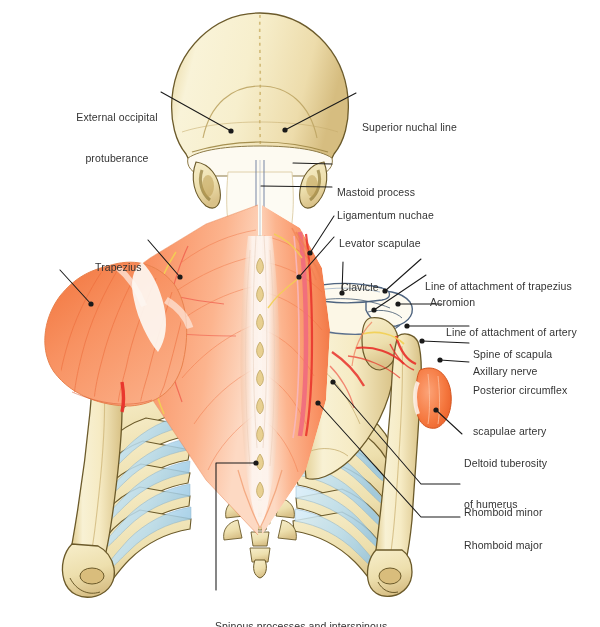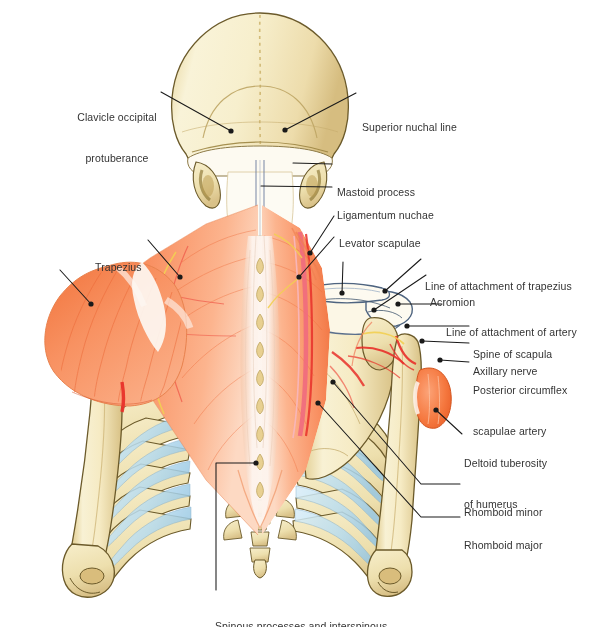--- a/index.html
+++ b/index.html
@@ -389,41 +389,44 @@
       <circle cx="436" cy="410" r="2.6"></circle>
       <circle cx="333" cy="382" r="2.6"></circle>
       <circle cx="318" cy="403" r="2.6"></circle>
       <circle cx="180" cy="277" r="2.6"></circle>
       <circle cx="91" cy="304" r="2.6"></circle>
       <circle cx="256" cy="463" r="2.6"></circle>
     </g>
   </svg>
 
   <div class="label" style="left:62px; top:84px; width:110px; text-align:center;">
-    <div>Clavicle occipital</div>
+    <div>External occipital</div>
     <div>protuberance</div>
   </div>
 
   <div class="label" style="left:362px; top:94px;">
     <div>Superior nuchal line</div>
   </div>
 
   <div class="label" style="left:337px; top:159px;">
     <div>Mastoid process</div>
   </div>
 
   <div class="label" style="left:337px; top:182px;">
     <div>Ligamentum nuchae</div>
   </div>
 
   <div class="label" style="left:339px; top:210px;">
     <div>Levator scapulae</div>
   </div>
 
 
+  <div class="label" style="left:341px; top:254px;">
+    <div>Clavicle</div>
+  </div>
 
   <div class="label" style="left:425px; top:253px;">
     <div>Line of attachment of trapezius</div>
   </div>
 
   <div class="label" style="left:430px; top:269px;">
     <div>Acromion</div>
   </div>
 
   <div class="label" style="left:446px; top:299px;">

